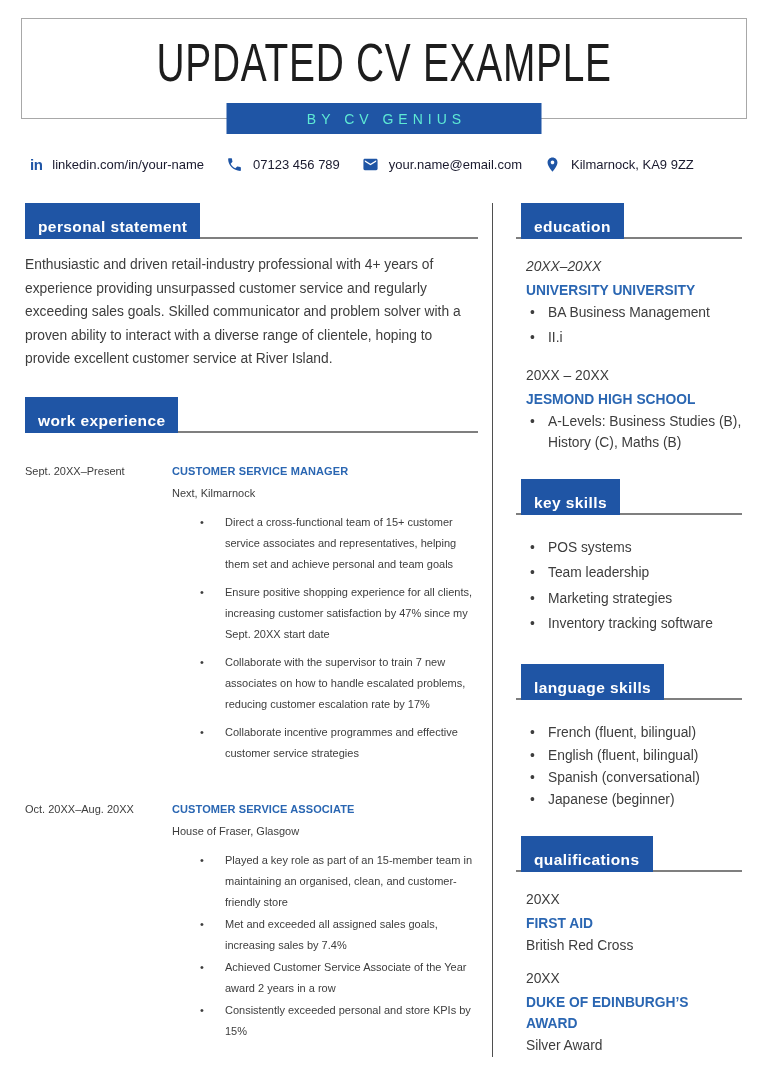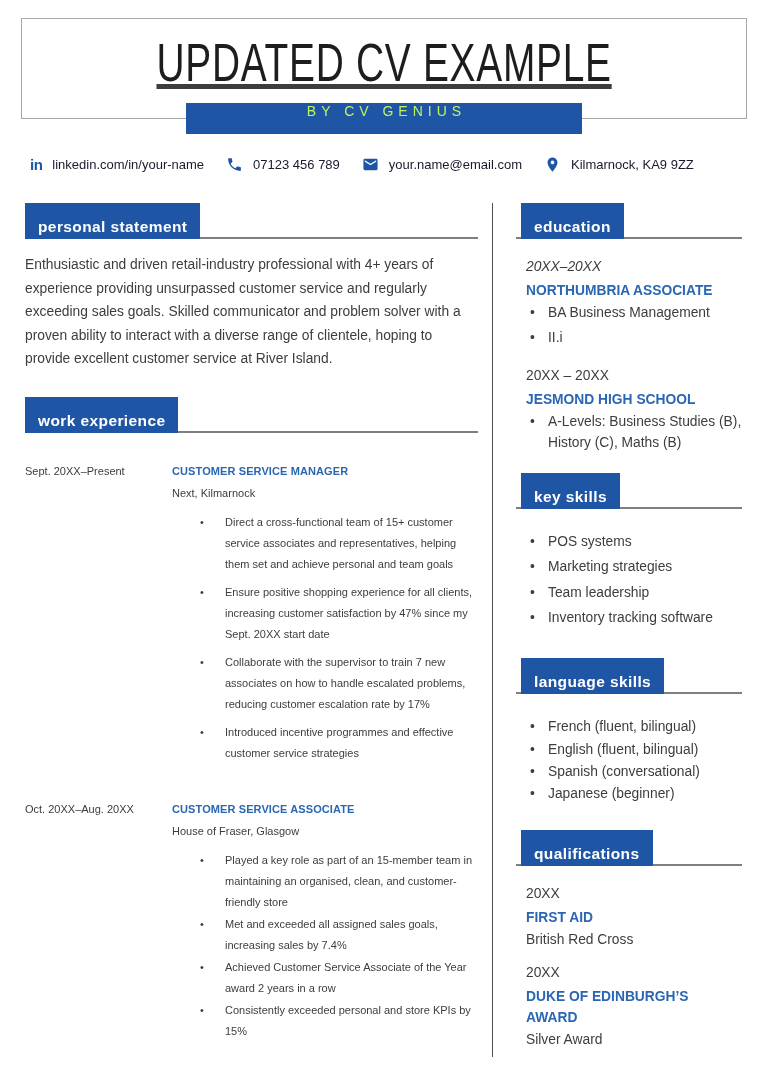--- a/index.html
+++ b/index.html
@@ -14,40 +14,39 @@
   }
 
   
   .title-box {
     position: relative;
     margin: 18px 21px 0;
     height: 101px;
     border: 1px solid var(--border_gray, #a8a8a8);
     display: flex; align-items: center; justify-content: center;
     background: #fff;
-    text-decoration: underline;
   }
   .cv-title {
     display: inline-block;
     transform: scaleX(0.72);
     font-size: 54px;
     font-weight: 400;
     letter-spacing: 1px;
     color: var(--title_text, #1d1d1d);
     white-space: nowrap;
     margin-top: -14px;
   }
   .banner {
     position: absolute;
     left: 50%; bottom: -16px;
     transform: translateX(-50%);
-    width: 396px; height: 31px;
+    width: 315px; height: 31px;
     background: var(--accent_blue, #1f55a5);
-    color: #bef264;
-    display: flex; justify-content: center;
+    color: #5eead4;
+    display: flex; align-items: center; justify-content: center;
     font-size: 14px;
     letter-spacing: 5px;
     text-indent: 5px;
   }
 
   
   .contact {
     display: flex; align-items: center;
     gap: 22px;
     margin: 37px 18px 0 30px;
@@ -141,21 +140,21 @@
   .school + .school { margin-top: 16px; }
   .edu-dates { line-height: 21px; }
   .edu-name {
     color: var(--title_blue, #2a66b2);
     font-weight: 700;
     line-height: 21px;
     margin-top: 3px; margin-bottom: 1px;
   }
 
   
-  .sec-skills { margin-top: 20px; }
+  .sec-skills { margin-top: 26px; }
   .sec-skills .r-list { margin-top: 22px; }
   .sec-skills .r-list li { margin-bottom: 4px; }
   .sec-langs { margin-top: 30px; }
   .sec-langs .r-list { margin-top: 22px; }
   .sec-langs .r-list li { margin-bottom: 1px; }
 
   
   .sec-quals { margin-top: 25px; }
   .qual:first-child { margin-top: 17px; }
   .qual + .qual { margin-top: 12px; }
@@ -229,21 +228,21 @@
       <div class="job">
           <div class="job-dates">Sept. 20XX–Present</div>
           <div class="job-body">
             <div class="job-title">CUSTOMER SERVICE MANAGER</div>
             <div class="job-company">Next, Kilmarnock</div>
             <ul class="job-bullets">
 
             <li>Direct a cross-functional team of 15+ customer service associates and representatives, helping them set and achieve personal and team goals</li>
                 <li>Ensure positive shopping experience for all clients, increasing customer satisfaction by 47% since my Sept. 20XX start date</li>
                 <li>Collaborate with the supervisor to train 7 new associates on how to handle escalated problems, reducing customer escalation rate by 17%</li>
-                <li>Introduced incentive programmes and effective customer service strategies</li>
+                <li>Collaborate incentive programmes and effective customer service strategies</li>
               </ul>
           </div>
         </div>
           <div class="job">
           <div class="job-dates">Oct. 20XX–Aug. 20XX</div>
           <div class="job-body">
             <div class="job-title">CUSTOMER SERVICE ASSOCIATE</div>
             <div class="job-company">House of Fraser, Glasgow</div>
             <ul class="job-bullets">
 
@@ -264,21 +263,21 @@
   <div class="col-right">
 
     <section>
       <div class="sec-head">
         <span class="sec-box">education</span>
       </div>
       <div class="sec-content">
 
       <div class="school">
           <div class="edu-dates">20XX–20XX</div>
-          <div class="edu-name">NORTHUMBRIA ASSOCIATE</div>
+          <div class="edu-name">UNIVERSITY UNIVERSITY</div>
           <ul class="r-list">
 
           <li>BA Business Management</li>
               <li>II.i</li>
             </ul>
         </div>
           <div class="school">
           <div class="edu-dates">20XX – 20XX</div>
           <div class="edu-name">JESMOND HIGH SCHOOL</div>
           <ul class="r-list">
@@ -290,22 +289,22 @@
     </section>
 
     <section class="sec-skills">
       <div class="sec-head">
         <span class="sec-box">key skills</span>
       </div>
       <div class="sec-content">
         <ul class="r-list">
 
         <li>POS systems</li>
+            <li>Team leadership</li>
             <li>Marketing strategies</li>
-            <li>Team leadership</li>
             <li>Inventory tracking software</li>
           </ul>
       </div>
     </section>
 
     <section class="sec-langs">
       <div class="sec-head">
         <span class="sec-box">language skills</span>
       </div>
       <div class="sec-content">

